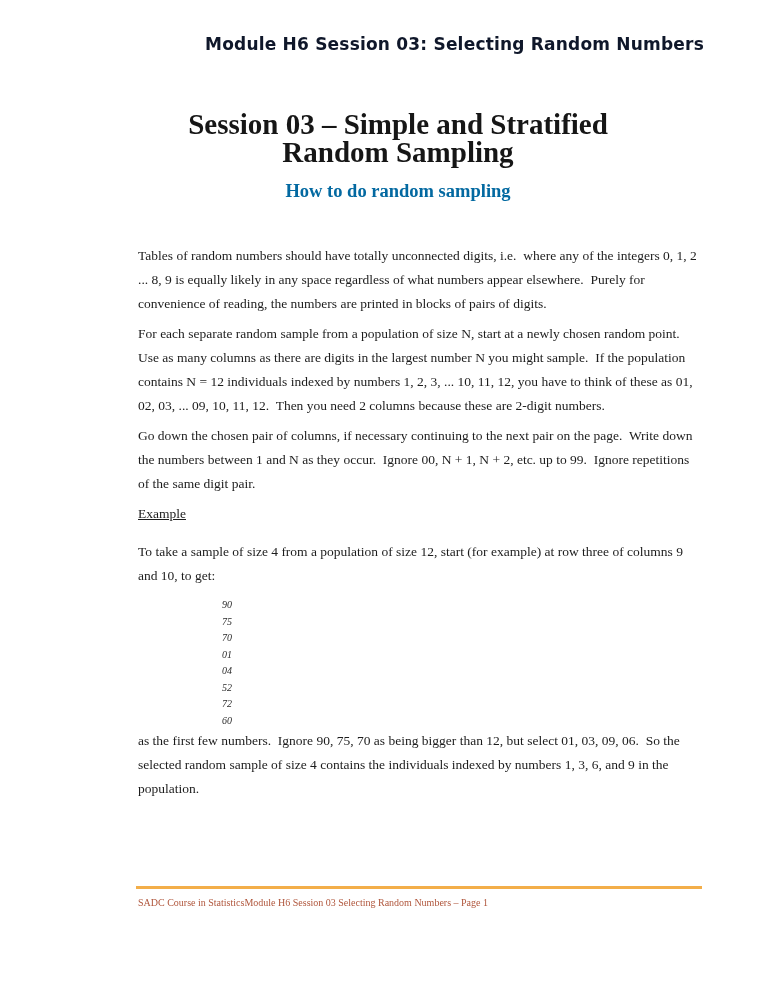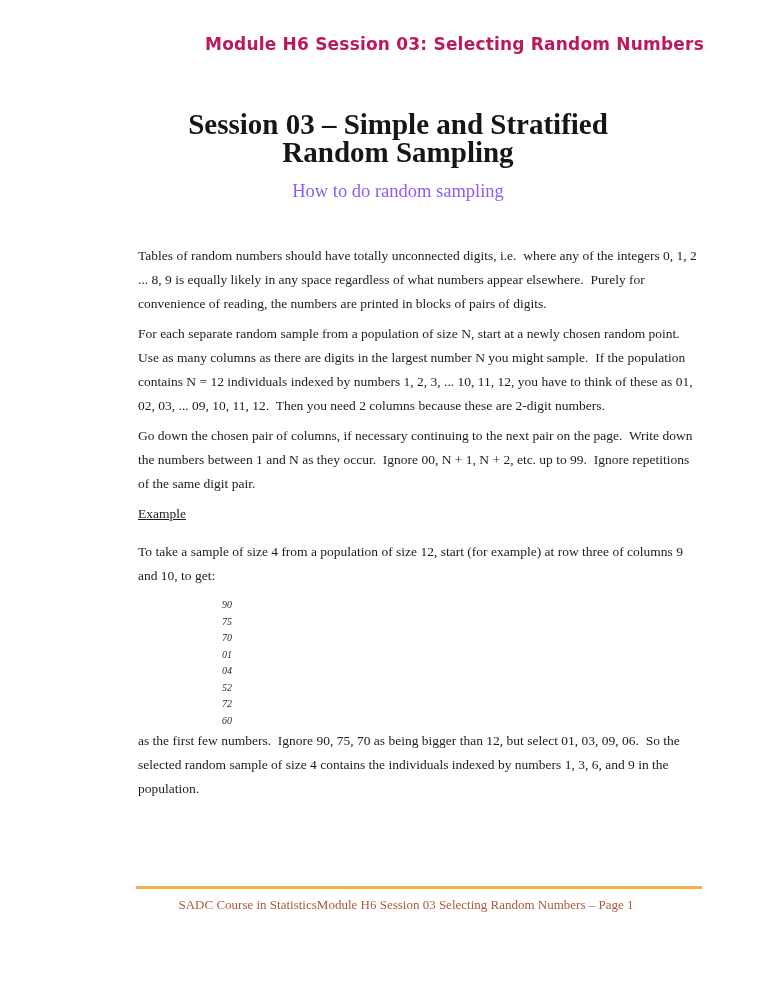--- a/index.html
+++ b/index.html
@@ -11,34 +11,34 @@
     color:#1c1c1c;
     overflow:hidden;
   }
   .header{
     position:absolute;
     top:34px;left:0;right:64px;
     text-align:right;
     font-family:"DejaVu Sans",sans-serif;
     font-size:17px;
     font-weight:600;
-    color:#be185d;
+    color:#0f172a;
     letter-spacing:0.2px;
   }
   .content{
     position:absolute;
     left:138px;top:110px;
     width:564px;
   }
   .titles{width:520px;text-align:center;}
   .title{
     font-size:29px;line-height:28px;font-weight:bold;color:#161616;
   }
   .subtitle{
-    font-size:18.5px;line-height:26px;font-weight:normal;color:#8b5cf6;
+    font-size:18.5px;line-height:26px;font-weight:bold;color:#0369a1;
     margin-top:12px;
   }
   .para{
     font-size:13.5px;line-height:24px;
     white-space:pre-wrap;
     margin:0;
   }
   .p1{margin-top:40px;}
   .p2{margin-top:6px;}
   .p3{margin-top:6px;}
@@ -58,25 +58,25 @@
   }
   .p5{}
   .footer-rule{
     position:absolute;
     left:136px;top:886px;
     width:566px;height:3px;
     background:#f3ae49;
   }
   .footer{
     position:absolute;
-    left:124px;top:897px;
+    left:138px;top:897px;
     width:564px;
     display:flex;
-    justify-content:center;
-    font-size:13px;
+    justify-content:flex-start;
+    font-size:10px;
     color:#b0563c;
   }
 </style>
 </head>
 <body>
 
 <div class="page">
 
   <div class="header">Module H6 Session 03: Selecting Random Numbers</div>
 

